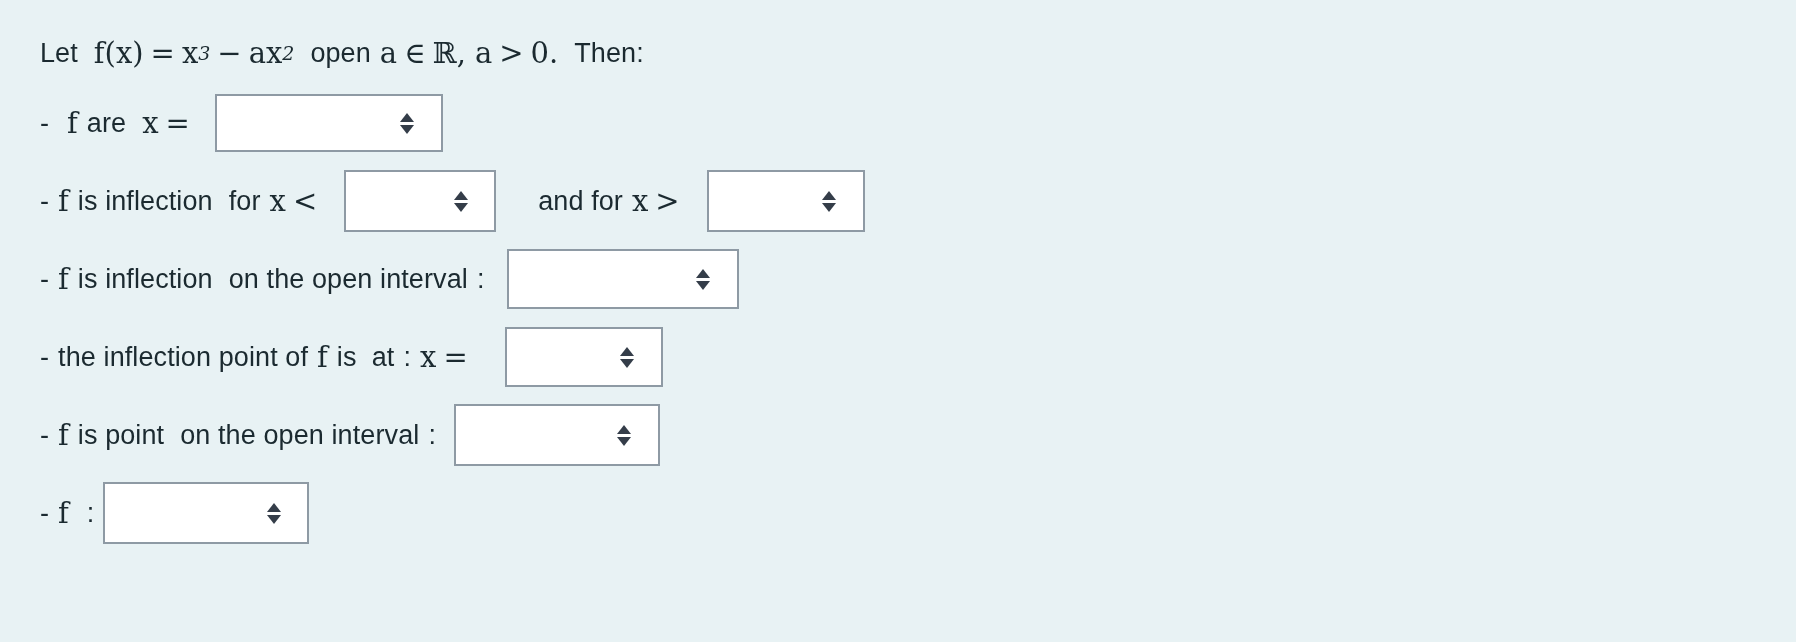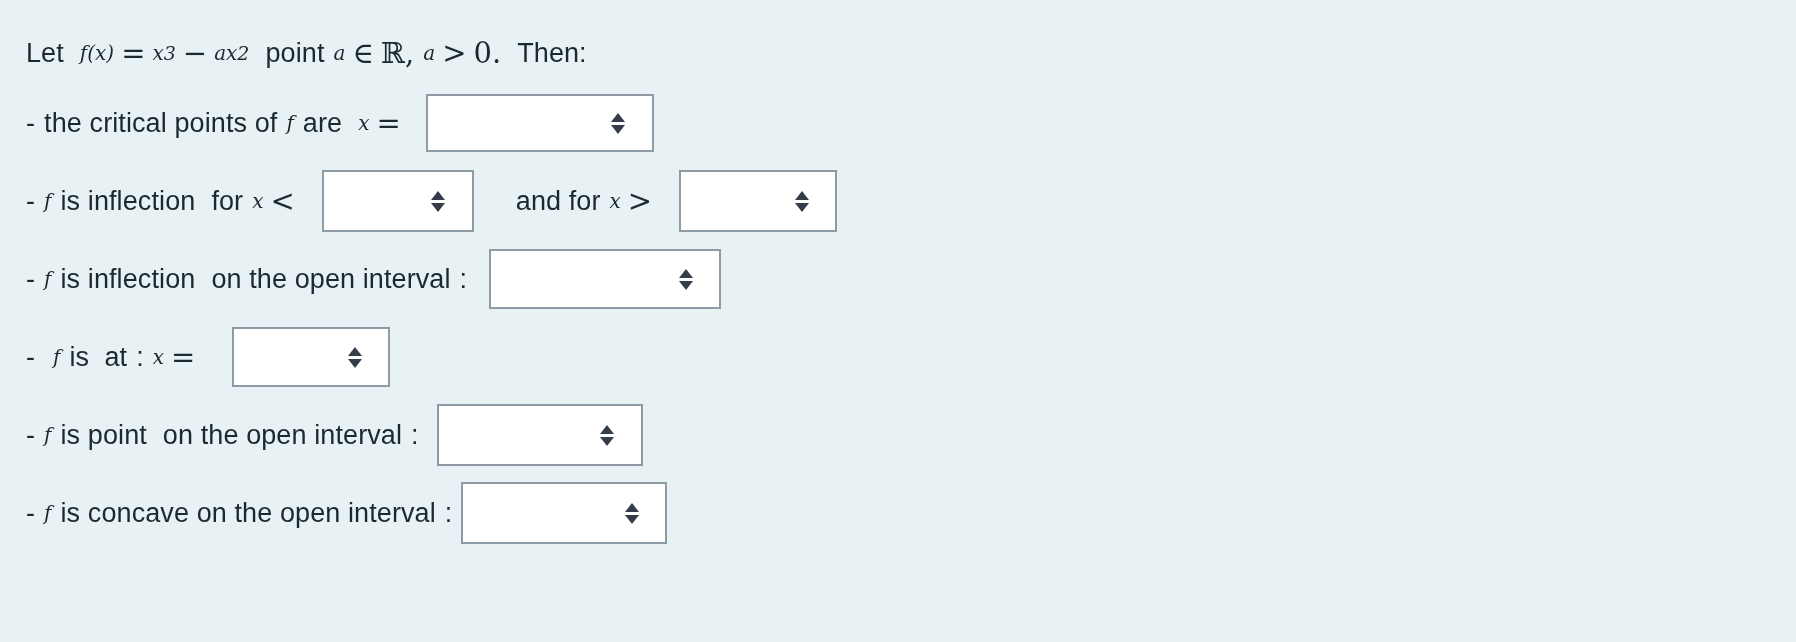--- a/index.html
+++ b/index.html
@@ -12,40 +12,39 @@
     background: #e8f2f4;
     font-family: "Liberation Sans", sans-serif;
     color: #1b2a30;
     overflow: hidden;
   }
   .page {
     position: relative;
     width: 1796px;
     height: 642px;
     box-sizing: border-box;
-    padding: 22px 0 0 26px;
+    padding: 22px 0 0 40px;
     text-align: center;
   }
   .row {
     display: flex;
     align-items: center;
     height: 78px;
   }
   .row.first { height: 62px; }
 
   .txt {
     font-size: 27px;
     line-height: 1;
     white-space: pre;
     letter-spacing: 0.1px;
   }
   .math {
     font-family: "DejaVu Serif", "Liberation Serif", serif;
-    font-style: italic;
-    font-size: 20px;
+    font-size: 29px;
     line-height: 1;
     white-space: pre;
   }
   .math-up {
     font-family: "DejaVu Serif", "Liberation Serif", serif;
     font-style: normal;
     font-size: 29px;
     line-height: 1;
     white-space: pre;
   }
@@ -128,38 +127,37 @@
     <span class="gap-m"></span>
     <span class="math">f(x)</span>
     <span class="op">=</span>
     <span class="math">x</span>
       <span class="sup">3</span>
     <span class="op">−</span>
     <span class="math">a</span>
       <span class="math">x</span>
       <span class="sup">2</span>
     <span class="gap-m"></span>
-    <span class="txt">point</span>
+    <span class="txt">open</span>
     <span class="gap-s"></span>
     <span class="math">a</span>
     <span class="op">∈</span>
     <span class="math-up">ℝ</span>
     <span class="math-up">,</span>
     <span class="gap-s"></span>
     <span class="math">a</span>
     <span class="op">&gt;</span>
     <span class="math-up">0.</span>
     <span class="gap-m"></span>
     <span class="txt">Then:</span>
   </div>
 
   <div class="row">
     <span class="txt">-</span>
     <span class="gap-s"></span>
-    <span class="txt">the critical points of</span>
     <span class="gap-s"></span>
     <span class="math">f</span>
     <span class="gap-s"></span>
     <span class="txt">are</span>
     <span class="gap-m"></span>
     <span class="math">x</span>
     <span class="op">=</span>
     <div class="select sel-critical">
       <span class="sel-value"></span>
       <span class="arrows">
@@ -216,20 +214,21 @@
       <span class="arrows">
         <span class="tri-up"></span>
         <span class="tri-dn"></span>
       </span>
     </div>
   </div>
 
   <div class="row">
     <span class="txt">-</span>
     <span class="gap-s"></span>
+    <span class="txt">the inflection point of</span>
     <span class="gap-s"></span>
     <span class="math">f</span>
     <span class="gap-s"></span>
     <span class="txt">is  at</span>
     <span class="gap-s"></span>
     <span class="txt">:</span>
     <span class="gap-s"></span>
     <span class="math">x</span>
     <span class="op">=</span>
     <div class="select sel-infl">
@@ -258,21 +257,20 @@
         <span class="tri-dn"></span>
       </span>
     </div>
   </div>
 
   <div class="row">
     <span class="txt">-</span>
     <span class="gap-s"></span>
     <span class="math">f</span>
     <span class="gap-s"></span>
-    <span class="txt">is concave on the open interval</span>
     <span class="gap-s"></span>
     <span class="txt">:</span>
     <div class="select sel-concave">
       <span class="sel-value"></span>
       <span class="arrows">
         <span class="tri-up"></span>
         <span class="tri-dn"></span>
       </span>
     </div>
   </div>

